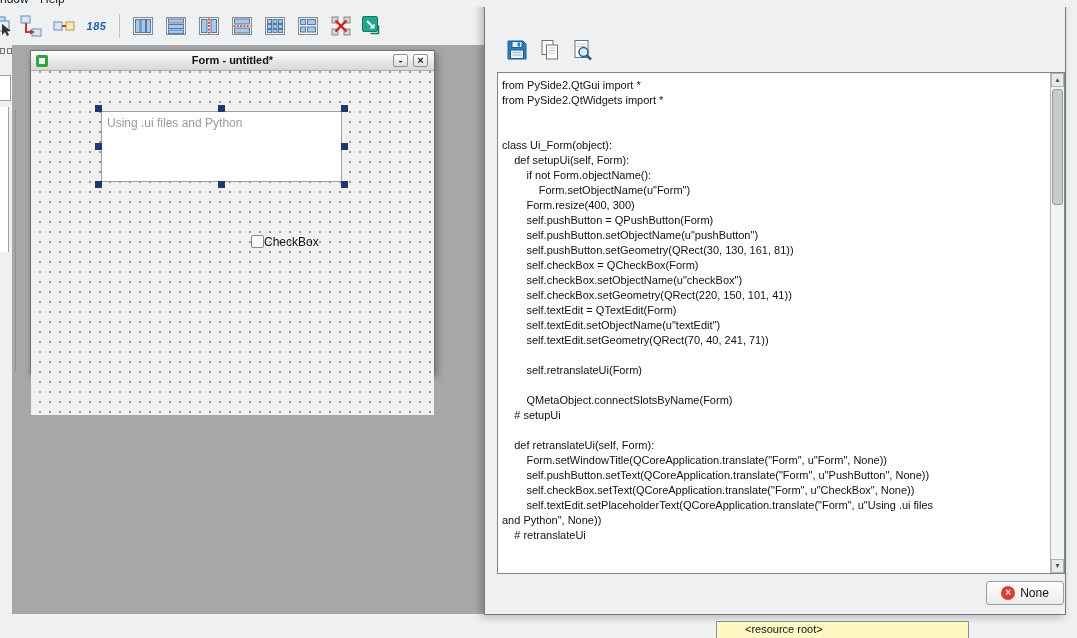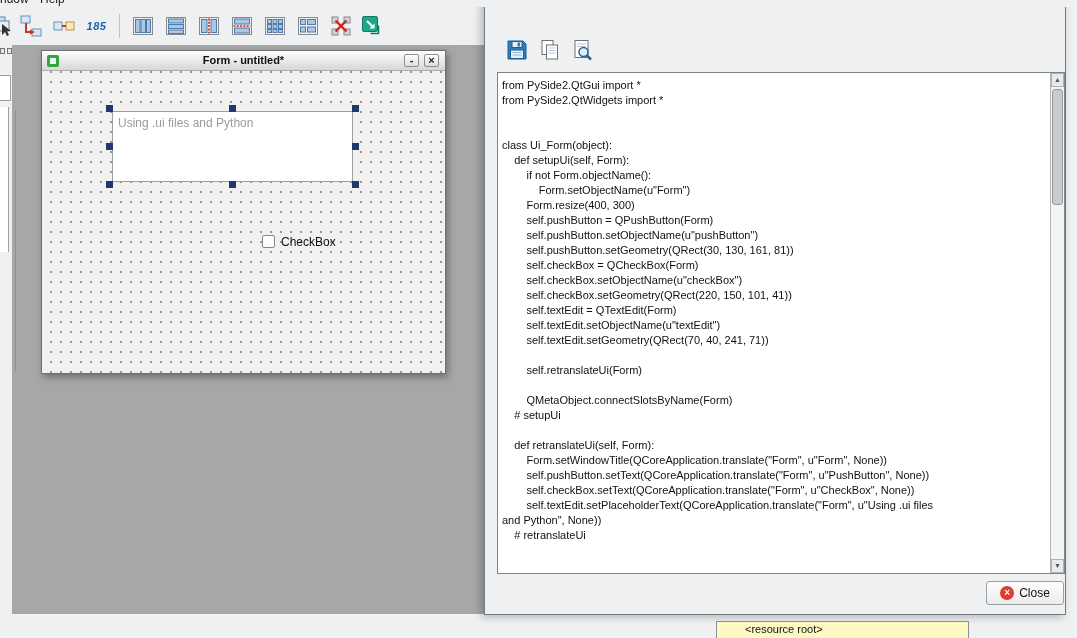--- a/index.html
+++ b/index.html
@@ -26,36 +26,36 @@
   .dock-btn { position:absolute; width:5px; height:6px; border:1px solid #777; background:#e6e7e8; }
   .dock-btn.b1 { left:0; top:3px; } .dock-btn.b2 { left:7px; top:3px; }
   .wb-filter { position:absolute; left:0; top:30px; width:11px; height:26px; background:#fff; border:1px solid #9aa0a3; border-left:none; }
   .wb-list { position:absolute; left:0; top:62px; width:9px; height:145px; background:#fff; border-right:1px solid #9aa0a3; }
 
   
   .mdi { position:absolute; left:12px; top:45px; width:472px; height:569px; background:#a5a7a9; z-index:1; }
   .mdi-line { position:absolute; left:15px; top:110px; width:1px; height:262px; background:#8f9193; z-index:2; }
 
   
-  .form-window { position:absolute; left:41px; top:50px; width:405px; height:324px; border:1px solid #6f7173; background:#f2f1f0; box-shadow:2px 3px 7px rgba(0,0,0,.35); z-index:2; }
+  .form-window { position:absolute; left:30px; top:50px; width:405px; height:324px; border:1px solid #6f7173; background:#f2f1f0; box-shadow:2px 3px 7px rgba(0,0,0,.35); z-index:2; }
   .fw-titlebar { position:relative; height:20px; background:linear-gradient(#ffffff,#d6d6d6); border-bottom:1px solid #adadad; }
   .fw-icon { position:absolute; left:5px; top:4px; }
   .fw-title { position:absolute; left:0; right:0; top:3px; text-align:center; font-size:11px; font-weight:600; color:#111; }
   .win-btn { position:absolute; top:3px; width:15px; height:13px; border:1px solid #8f8f8f; border-radius:2px; background:linear-gradient(#fff,#ddd); font-size:11px; line-height:10px; text-align:center; font-weight:bold; color:#222; }
   .fw-min { right:26px; } .fw-close { right:6px; }
-  .fw-canvas { position:relative; height:302px;
+  .fw-canvas { position:relative; height:344px;
     background-color:#f2f1f0;
     background-image:radial-gradient(circle,#999 0.9px,rgba(0,0,0,0) 1px);
     background-size:10px 10px; background-position:4px 6px; }
 
   .w-textedit { position:absolute; left:70px; top:40px; width:241px; height:71px; background:#fff; border:1px solid #9aa0a3; padding:4px 5px; }
   .placeholder { color:#9b9b9b; font-size:12px; }
   .handle { position:absolute; width:7px; height:7px; background:#1d3a6d; z-index:3; }
   .w-push { position:absolute; left:30px; top:130px; width:161px; height:81px; border:1px solid #b1b1b1; border-radius:3px; background:linear-gradient(#fefefe,#f1f0ef); font-size:12px; color:#111; text-align:center; }
-  .w-check { position:absolute; left:220px; top:150px; width:101px; height:41px; display:flex; align-items:center; gap:6px; font-size:12px; }
+  .w-check { position:absolute; left:220px; top:150px; width:101px; height:41px; display:flex; align-items:center; font-size:12px; }
   .chk { width:13px; height:13px; background:#fdfdfd; border:1px solid #7f8c8d; border-radius:2px; flex:0 0 auto; }
 
   
   .code-dialog { position:absolute; left:484px; top:0; width:582px; height:615px; background:#eff0f1; border:1px solid #74797c; border-top:none; box-shadow:-3px 2px 8px rgba(0,0,0,.25); z-index:3; }
   .dbtn { position:absolute; top:36px; width:27px; height:27px; display:flex; align-items:center; justify-content:center; }
   .dbtn.save { left:18px; } .dbtn.copy { left:51px; } .dbtn.find { left:84px; }
   .code-box { position:absolute; left:12px; top:72px; width:568px; height:502px; border:1px solid #7d8488; background:#fff; }
   .code-text { position:absolute; left:0; top:0; right:14px; bottom:0; overflow:hidden; white-space:pre-wrap; word-wrap:break-word;
     font-family:"Liberation Sans",sans-serif; font-size:11px; line-height:15px; color:#111; padding:5px 2px 5px 4px; }
   .vscroll { position:absolute; top:0; right:0; width:14px; bottom:0; background:#f3f4f4; border-left:1px solid #b5b5b5; }
@@ -300,19 +300,19 @@
     # retranslateUi</div>
     <div class="vscroll">
       <span class="scroll-btn up">▲</span>
       <span class="thumb"></span>
       <span class="scroll-btn down">▼</span>
     </div>
   </div>
 
   <button class="close-btn">
     <span class="close-ico">×</span>
-    <span>Close</span>
+    <span>None</span>
   </button>
 </div>
 
 <div class="resource-item">
   <span>&lt;resource root&gt;</span>
 </div>
 
 </body></html>

